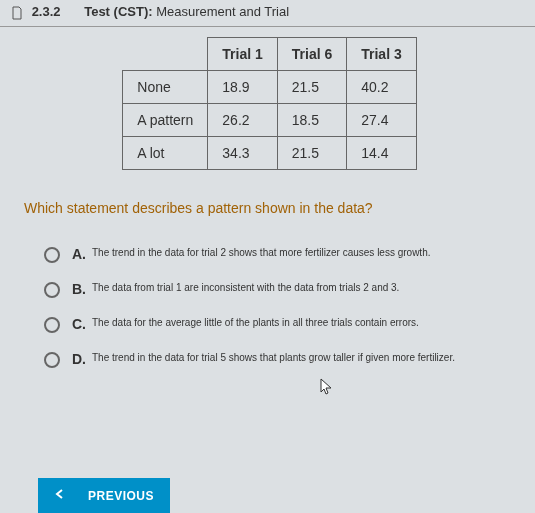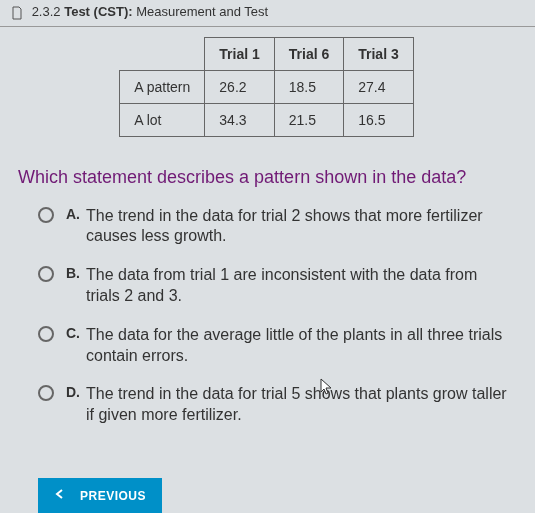--- a/index.html
+++ b/index.html
@@ -23,27 +23,28 @@
       color: #333;
     }
     .header .icon {
       display: inline-block;
       width: 14px;
       height: 14px;
       vertical-align: middle;
       margin-right: 4px;
     }
     .header .section-num {
-      font-weight: normal;
+      font-weight: bold;
     }
     .header .test-label {
       font-weight: bold;
+      margin-left: 20px;
     }
     .content {
-      padding: 10px 10px 0 8px;
+      padding: 10px 10px 0 14px;
     }
     table {
       border-collapse: collapse;
       margin: 0 auto 30px auto;
       background: #dce0e3;
     }
     th, td {
       border: 1px solid #666;
       padding: 8px 14px;
       font-size: 14px;
@@ -51,23 +52,23 @@
       text-align: left;
     }
     th {
       font-weight: bold;
     }
     th:first-child {
       border: none;
       background: #dce0e3;
     }
     .question {
-      font-size: 18px;
-      color: #701a75;
-      margin: 0 0 18px 10px;
+      font-size: 14px;
+      color: #a16207;
+      margin: 0 0 30px 10px;
     }
     .options {
       padding: 0 10px 0 30px;
     }
     .option {
       display: flex;
       align-items: flex-start;
       margin-bottom: 18px;
       cursor: pointer;
     }
@@ -81,84 +82,90 @@
       margin-top: 1px;
       background: #dce0e3;
     }
     .option-letter {
       font-weight: bold;
       font-size: 14px;
       color: #333;
       margin-right: 6px;
     }
     .option-text {
-      font-size: 16px;
+      font-size: 10px;
       color: #333;
       line-height: 1.3;
     }
     .option-body {
       display: flex;
     }
     .prev-button {
       position: absolute;
       bottom: 0;
       left: 38px;
       background: #0090c8;
       color: #fff;
       border: none;
       padding: 10px 16px;
       font-size: 12px;
       font-weight: bold;
       letter-spacing: 0.5px;
       cursor: pointer;
       display: flex;
       align-items: center;
-      gap: 14px;
+      gap: 22px;
     }
     .cursor {
       position: absolute;
       left: 320px;
       top: 378px;
       pointer-events: none;
     }
   </style>
 </head>
 <body>
 
 <div class="header">
   <span class="icon">
     <svg viewBox="0 0 14 14">
         <path d="M3 1h6l2 2v10H3z" fill="none" stroke="#555" stroke-width="1"></path>
       </svg>
   </span>
   <span class="section-num">2.3.2</span>
   <span class="test-label">Test (CST):</span>
-  <span>Measurement and Test</span>
+  <span>Measurement and Trial</span>
 </div>
 
 <div class="content">
   <table>
     <tbody>
         <tr>
       <th></th>
       <th>Trial 1</th>
       <th>Trial 6</th>
       <th>Trial 3</th>
     </tr>
     <tr>
+      <td>None</td>
+      <td>18.9</td>
+      <td>21.5</td>
+      <td>40.2</td>
+    </tr>
+    <tr>
       <td>A pattern</td>
       <td>26.2</td>
       <td>18.5</td>
       <td>27.4</td>
     </tr>
     <tr>
       <td>A lot</td>
       <td>34.3</td>
       <td>21.5</td>
-      <td>16.5</td>
+      <td>14.4</td>
     </tr>
   </tbody>
     </table>
 
   <div class="question">Which statement describes a pattern shown in the data?</div>
 
   <div class="options">
     <div class="option">
       <div class="radio"></div>
       <div class="option-body">

